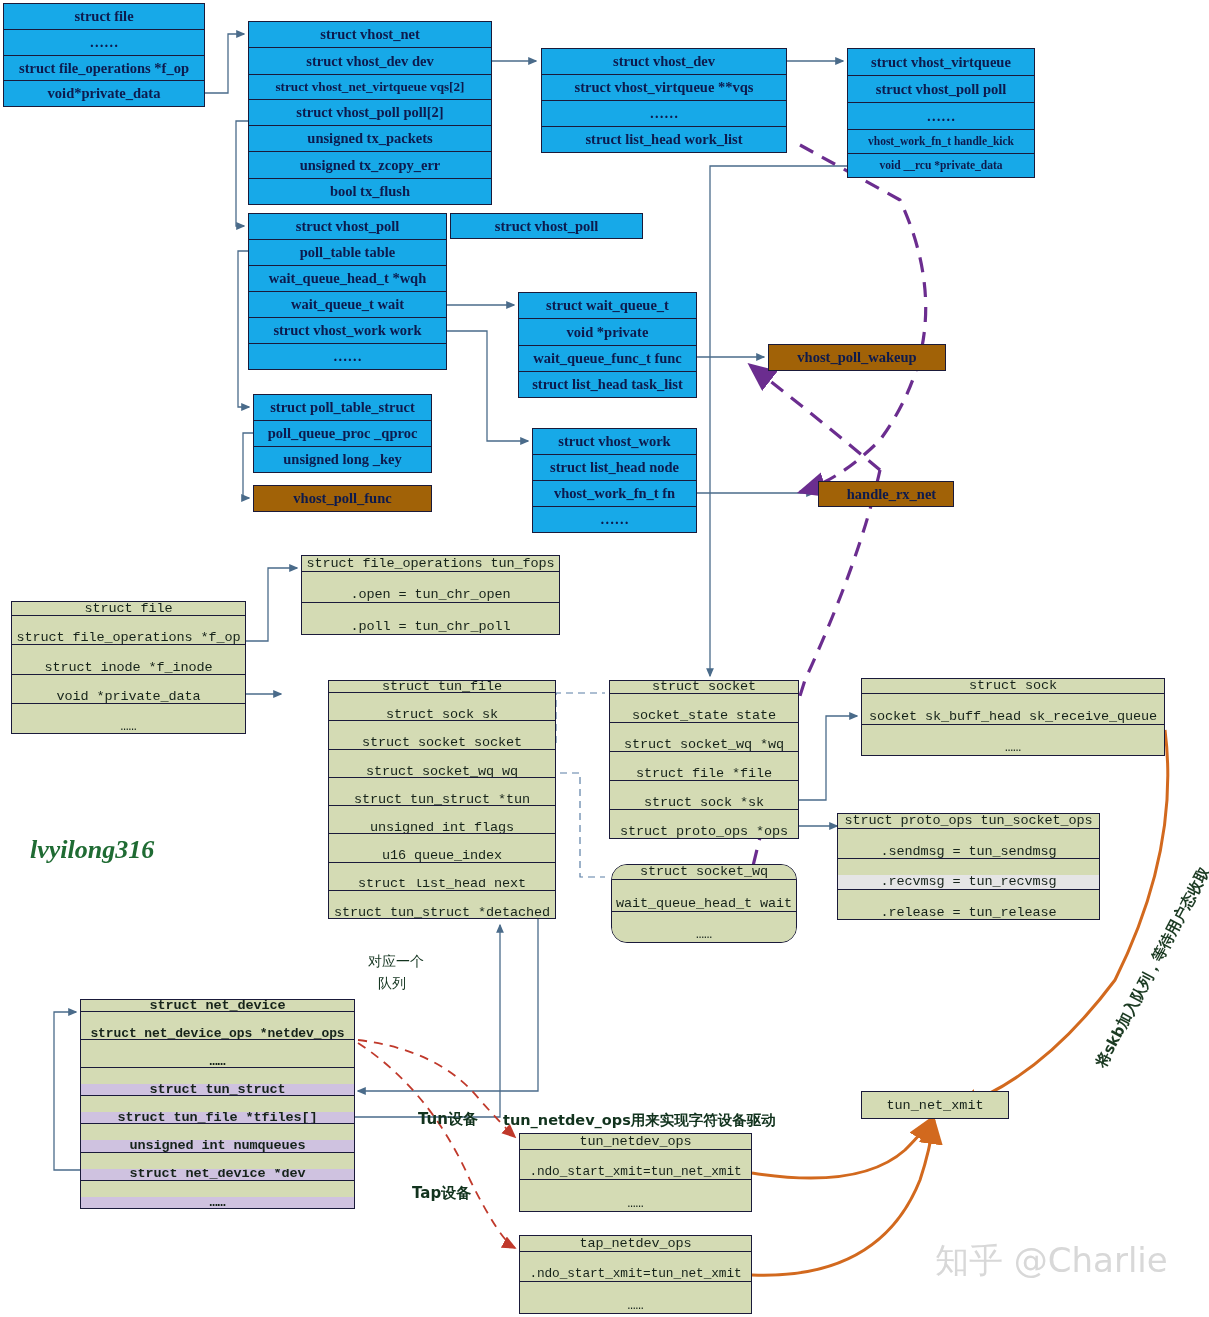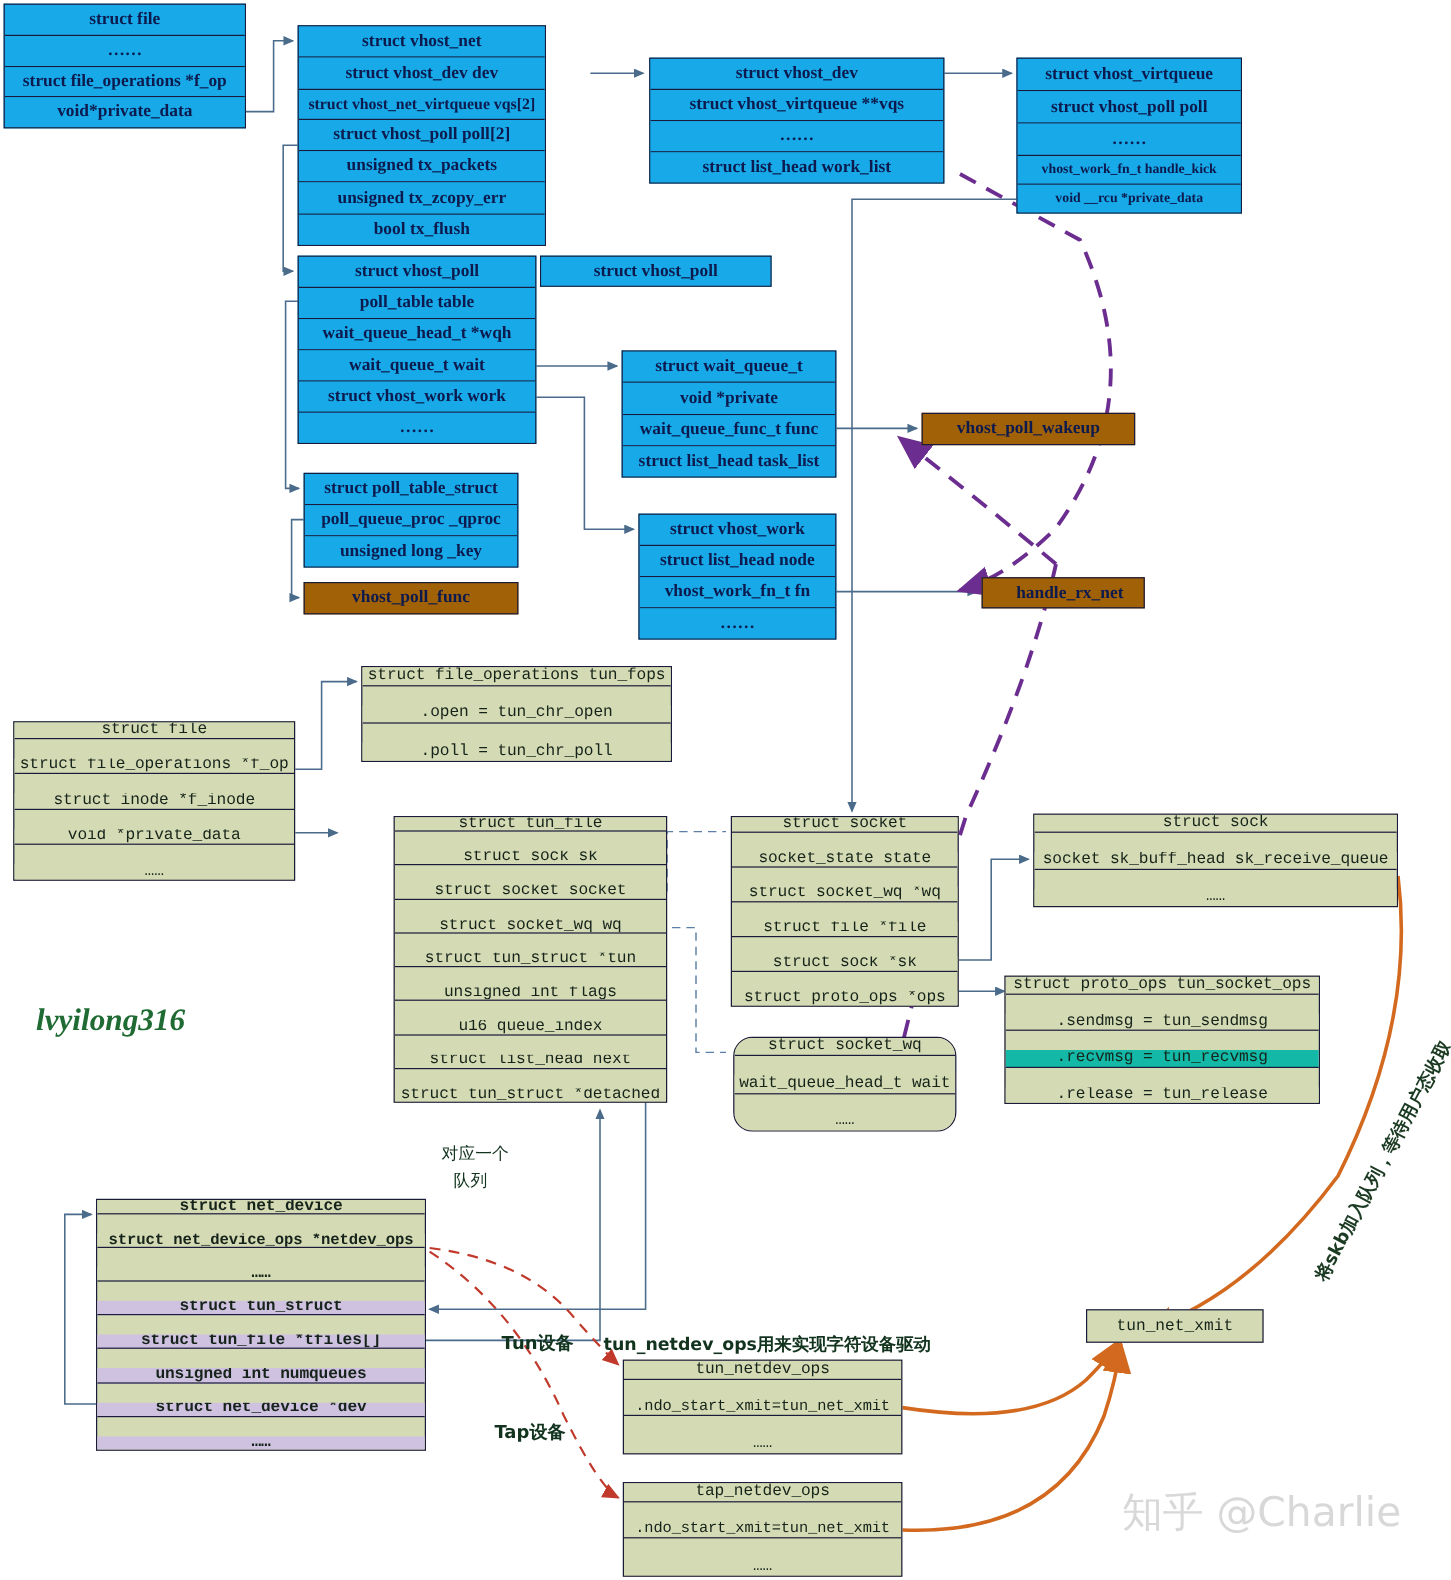--- a/index.html
+++ b/index.html
@@ -47,35 +47,35 @@
     font-family:"Liberation Mono", monospace;
     font-size:13.5px;
     background:#d4dbb4;
     letter-spacing:-0.1px;
   }
 
   
   .srow.purple{background:#cfc2e0;}
 
   
-  .srow.yellow{background:#14b8a6;}
+  .srow.yellow{background:#e5e5e5;}
 
   .ybox{
     position:absolute;box-sizing:border-box;
     background:#a16207;border:1px solid #1a1a3a;
     display:flex;align-items:center;justify-content:center;
     color:#0d1a4d;font-family:"Liberation Serif", serif;
     font-weight:bold;font-size:14.5px;white-space:nowrap;
   }
   .gbox-single{
     position:absolute;box-sizing:border-box;
     background:#d4dbb4;border:1px solid #1a1a3a;
     display:flex;align-items:center;justify-content:center;
     color:#16231a;font-family:"Liberation Mono", monospace;
-    font-size:13.5px;white-space:nowrap;margin-left:44px;
+    font-size:13.5px;white-space:nowrap;
   }
 
   
   .lbl{
     position:absolute;white-space:nowrap;
     font-family:"Liberation Serif", serif;
     color:#12331e;
   }
   .lbl.cn{font-family:"DejaVu Sans", sans-serif;}
   .sig{
@@ -179,21 +179,21 @@
     </g>
   </svg>
 
   <div class="sbox blue" style="left:3px;top:3px;width:202px;height:104px;">
     <div class="srow hdr">struct file</div>
     <div class="srow">……</div>
     <div class="srow">struct file_operations *f_op</div>
     <div class="srow">void*private_data</div>
   </div>
 
-  <div class="sbox blue" style="left:248px;top:21px;width:207px;height:184px;">
+  <div class="sbox blue" style="left:248px;top:21px;width:244px;height:184px;">
     <div class="srow hdr">struct vhost_net</div>
     <div class="srow">struct vhost_dev dev</div>
     <div class="srow" style="font-size:13.2px">struct vhost_net_virtqueue vqs[2]</div>
     <div class="srow">struct vhost_poll poll[2]</div>
     <div class="srow">unsigned tx_packets</div>
     <div class="srow">unsigned tx_zcopy_err</div>
     <div class="srow">bool tx_flush</div>
   </div>
 
   <div class="sbox blue" style="left:541px;top:48px;width:246px;height:105px;">

